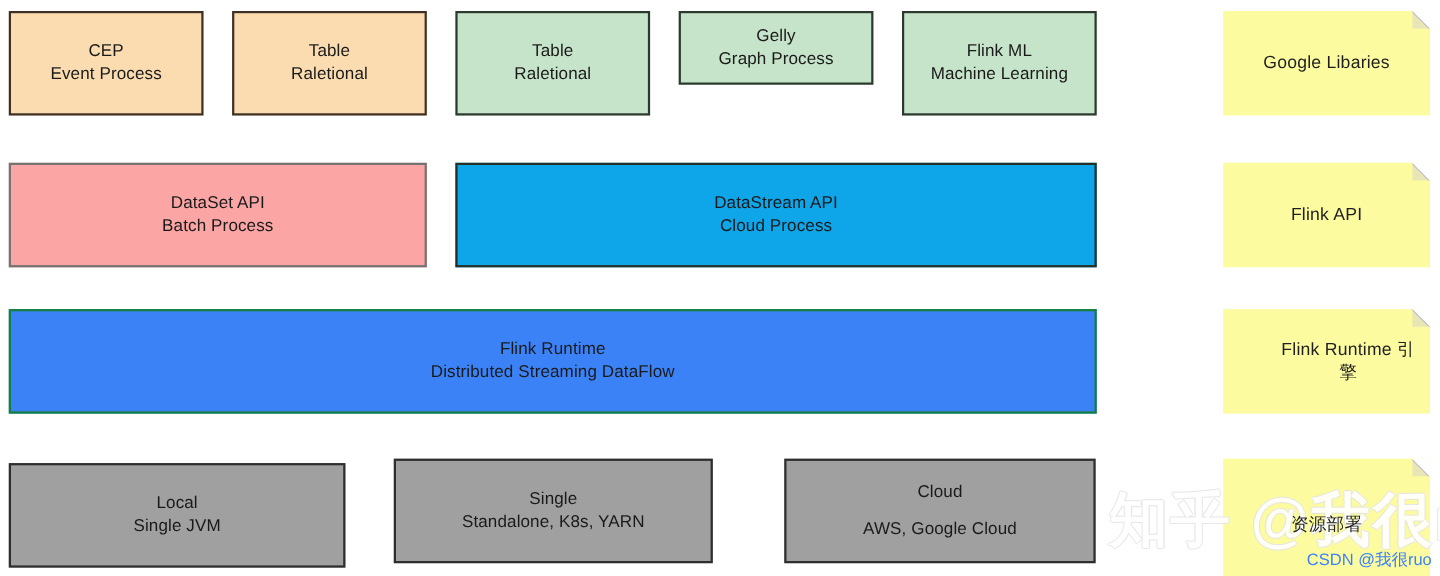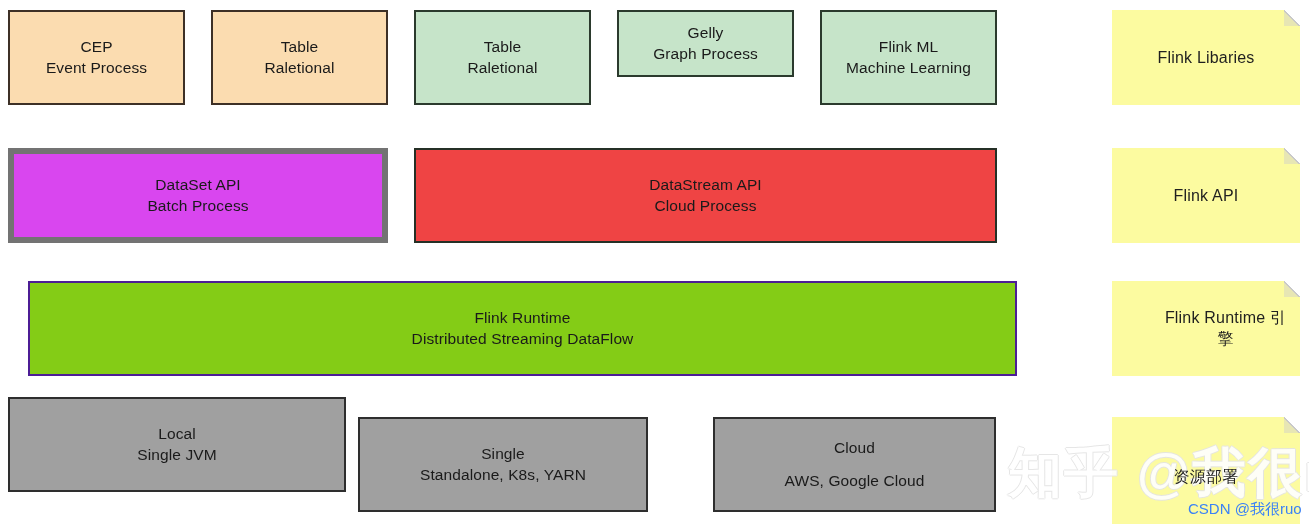--- a/index.html
+++ b/index.html
@@ -36,31 +36,30 @@
   
   .fill-orange-light {
     background: #fbdcb0;
     border: 2px solid #3d3026;
   }
   .fill-green-light {
     background: #c6e4c9;
     border: 2px solid #2b3a2d;
   }
   .fill-orange {
-    background: #d946ef;
-    border: 6px solid #737373;
+    background: #fca5a5;
+    border: 2px solid #737373;
   }
   .fill-green {
-    background: #ef4444;
+    background: #0ea5e9;
     border: 2px solid #253026;
   }
   .fill-blue {
-    background: #84cc16;
-    border: 2px solid #4c1d95;
-    margin-left: 20px;
+    background: #3b82f6;
+    border: 2px solid #15803d;
   }
   .fill-gray {
     background: #a0a0a0;
     border: 2px solid #2e2e2e;
   }
 
   
   .note {
     position: absolute;
     box-sizing: border-box;
@@ -147,38 +146,38 @@
   <div class="box fill-green" style="left:414px; top:148px; width:583px; height:95px;">
     <span class="l1">DataStream API</span>
     <span class="l2">Cloud Process</span>
   </div>
 
   <div class="box fill-blue" style="left:8px; top:281px; width:989px; height:95px;">
     <span class="l1">Flink Runtime</span>
     <span class="l2">Distributed Streaming DataFlow</span>
   </div>
 
-  <div class="box fill-gray" style="left:8px; top:397px; width:338px; height:95px;">
+  <div class="box fill-gray" style="left:8px; top:421px; width:306px; height:95px;">
     <span class="l1">Local</span>
     <span class="l2">Single JVM</span>
   </div>
 
   <div class="box fill-gray" style="left:358px; top:417px; width:290px; height:95px;">
     <span class="l1">Single</span>
     <span class="l2">Standalone, K8s, YARN</span>
   </div>
 
   <div class="box fill-gray" style="left:713px; top:417px; width:283px; height:95px;gap:12px;">
     <span class="l1">Cloud</span>
     <span class="l2">AWS, Google Cloud</span>
   </div>
 
   <div class="note" style="left:1112px; top:10px; width:188px; height:95px;">
     <span class="fold"></span>
-    <span class="note-label">Flink Libaries</span>
+    <span class="note-label">Google Libaries</span>
   </div>
 
   <div class="note" style="left:1112px; top:148px; width:188px; height:95px;">
     <span class="fold"></span>
     <span class="note-label">Flink API</span>
   </div>
 
   <div class="note" style="left:1112px; top:281px; width:188px; height:95px;padding-left:39px;">
     <span class="fold"></span>
     <span class="note-label">Flink Runtime 引擎</span>

